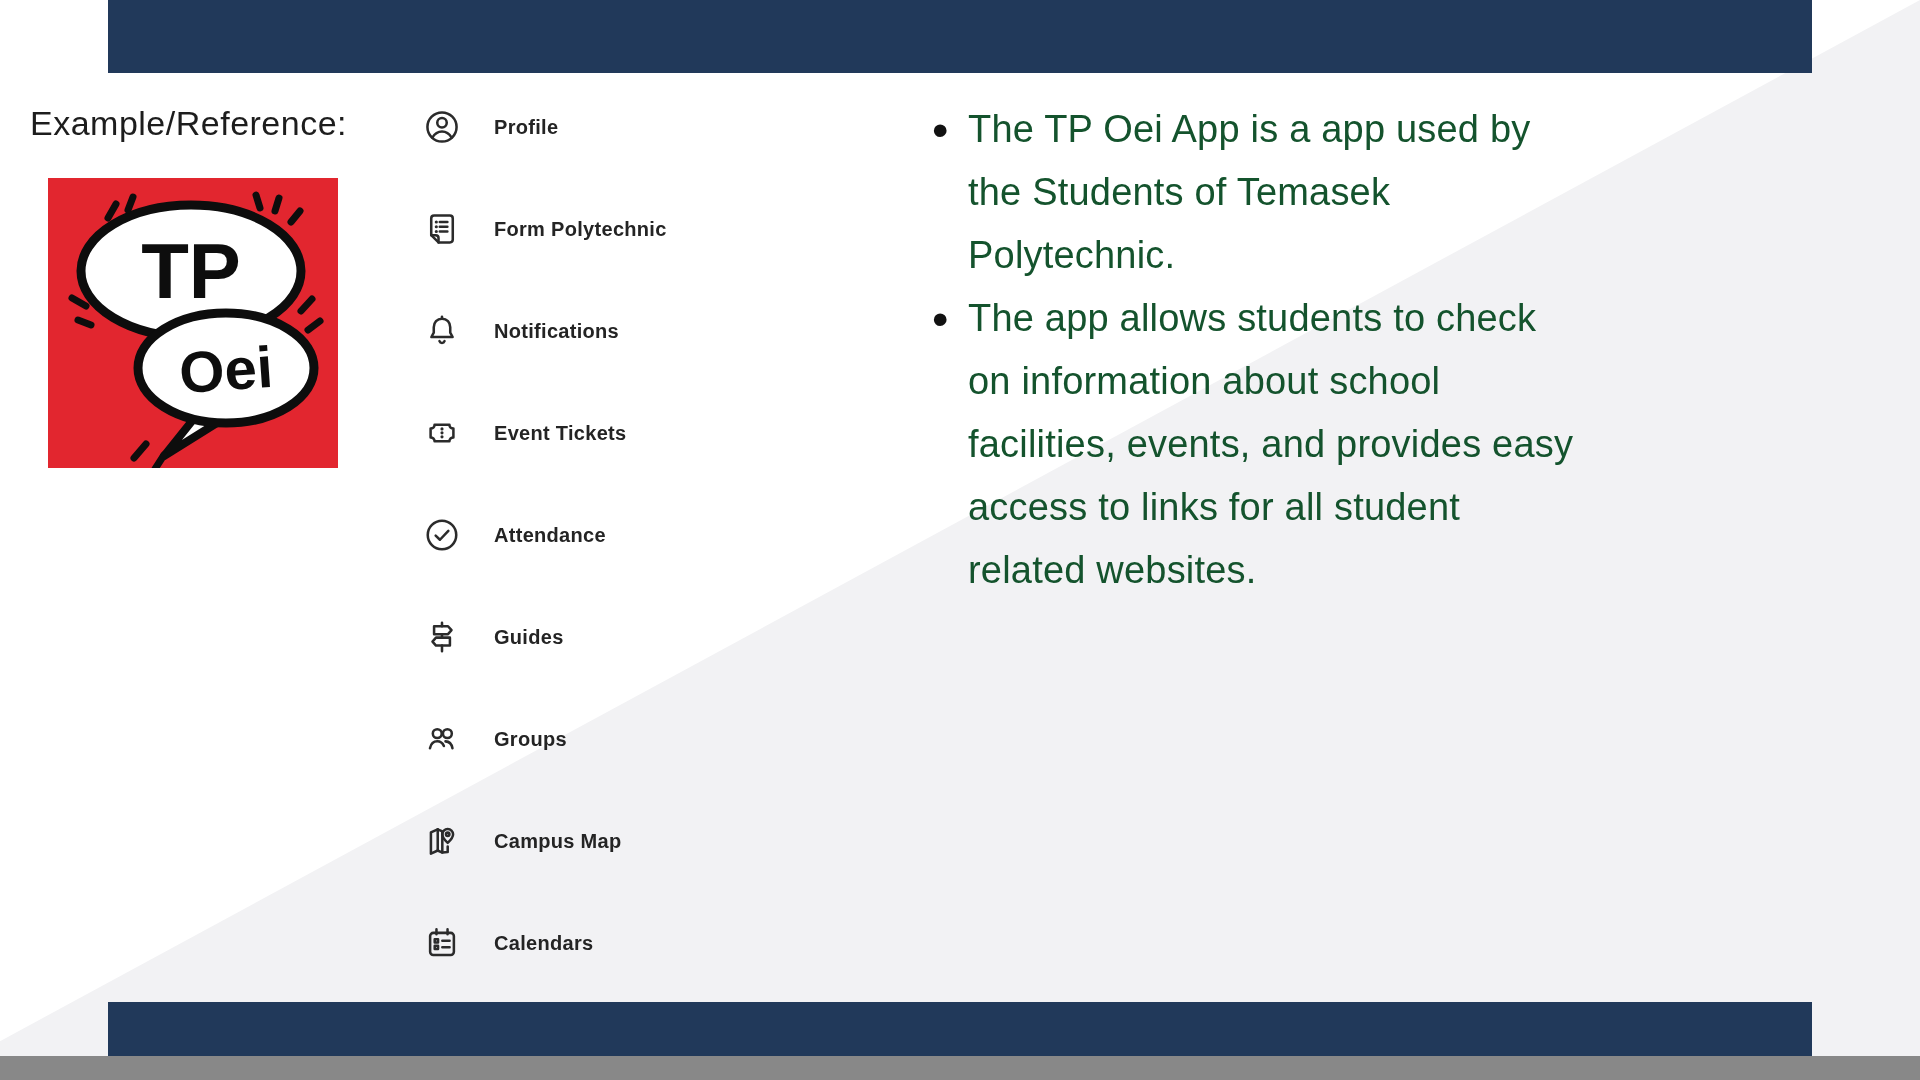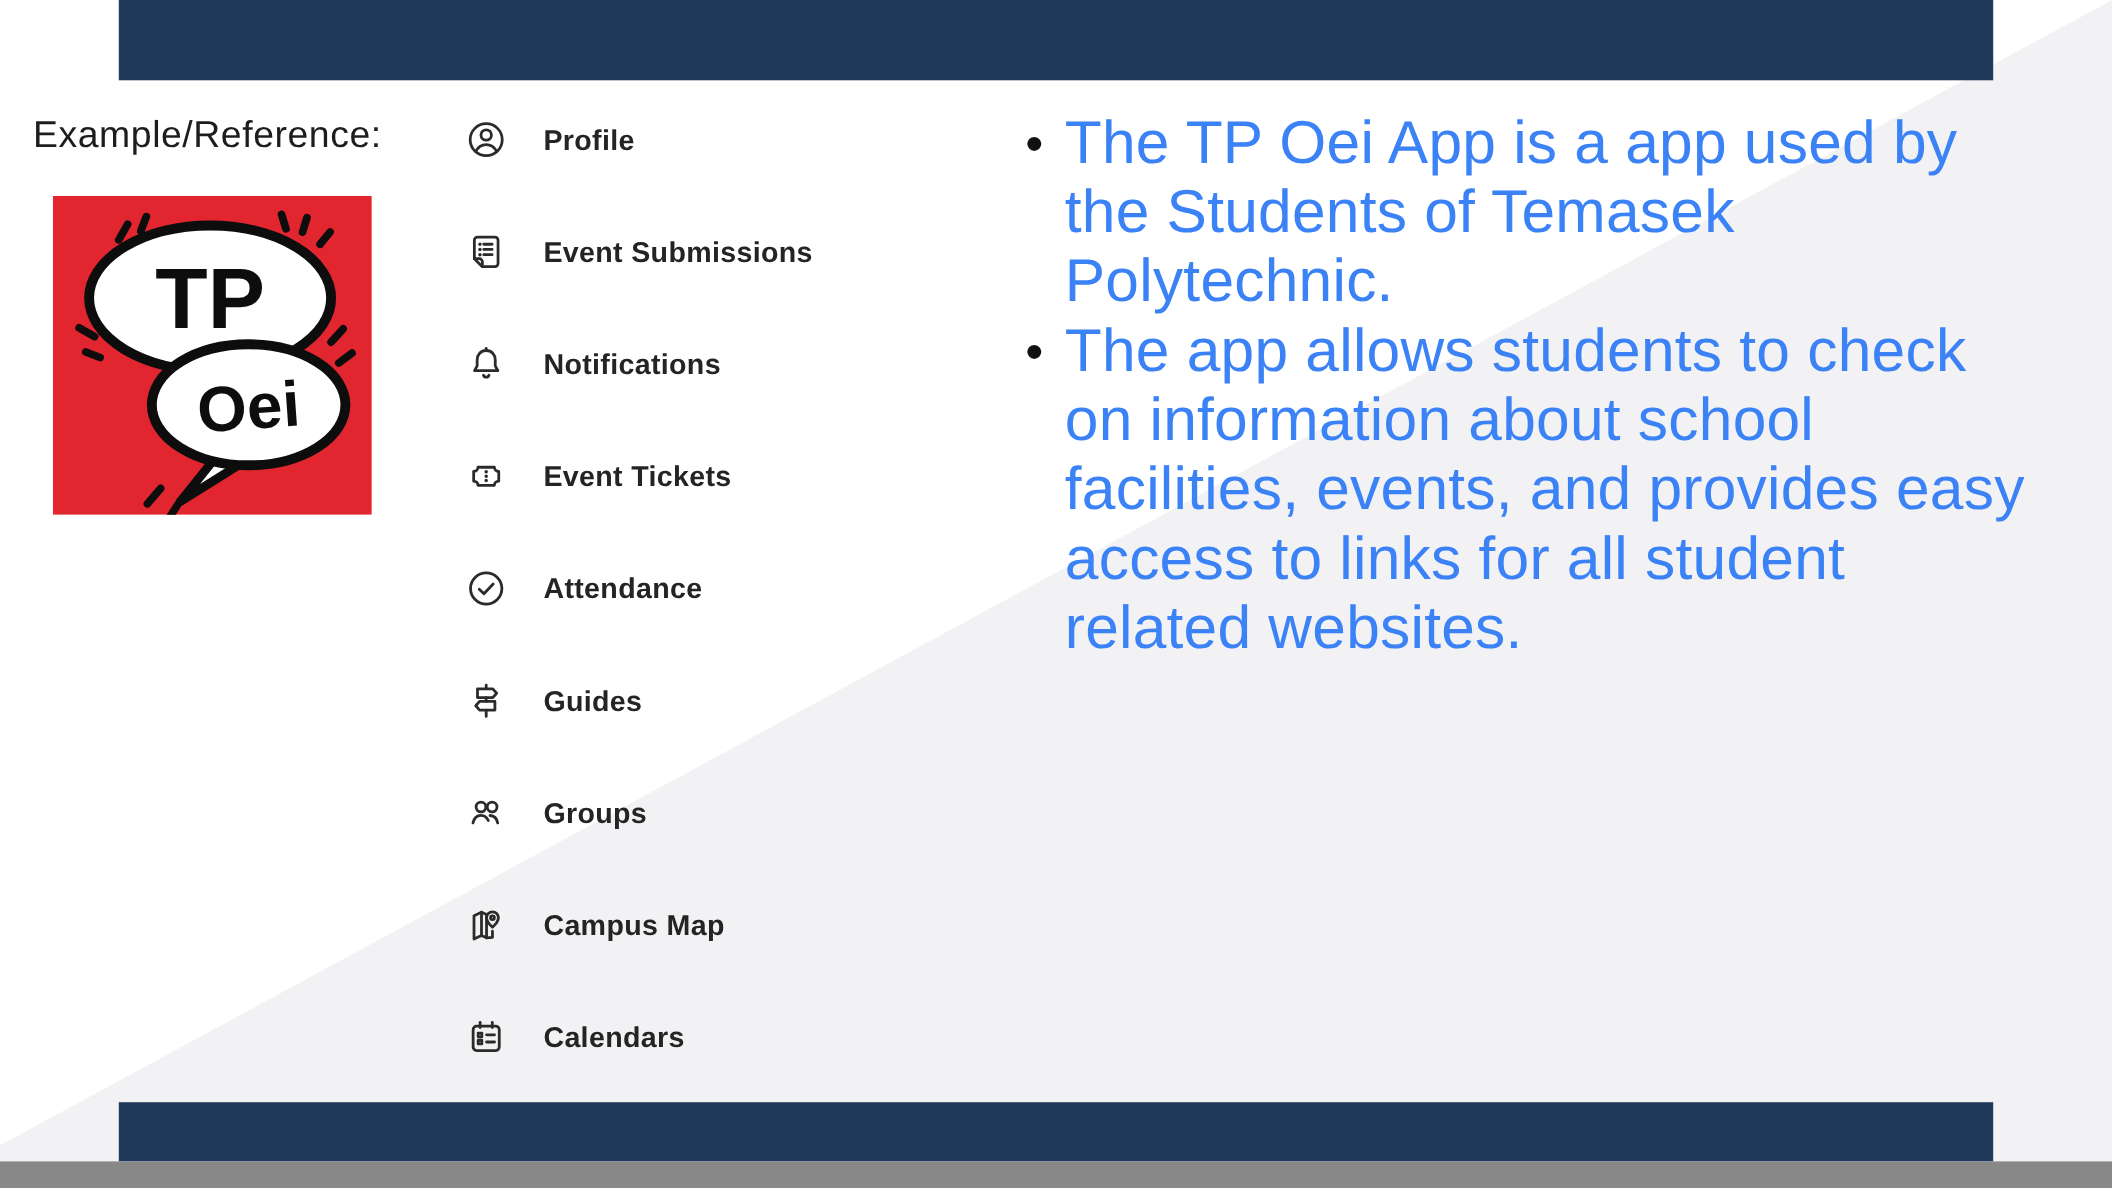--- a/index.html
+++ b/index.html
@@ -21,28 +21,28 @@
     letter-spacing:.5px;font-weight:400;
   }
   .logo{position:absolute;left:48px;top:178px;width:290px;height:290px;text-decoration:underline;}
 
   
   .menu{position:absolute;left:423px;top:107px;}
   .menu-item{display:flex;align-items:center;height:40px;margin-bottom:62px;}
   .mi-icon{width:38px;height:38px;flex:0 0 38px;display:flex;align-items:center;justify-content:center;}
   .mi-icon svg{width:38px;height:38px;stroke:#2b2b2b;fill:none;stroke-width:1.6;
     stroke-linecap:round;stroke-linejoin:round;}
-  .mi-label{margin-left:33px;font-size:26px;font-weight:600;color:#242424;letter-spacing:.3px;}
+  .mi-label{margin-left:33px;font-size:20px;font-weight:600;color:#242424;letter-spacing:.3px;}
 
   
   .bullets{
     position:absolute;left:968px;top:98px;width:950px;margin:0;padding:0;list-style:none;
   }
   .bullets li{
-    position:relative;font-size:55px;line-height:63px;color:#3b82f6;
+    position:relative;font-size:38px;line-height:63px;color:#14532d;
     letter-spacing:.2px;white-space:pre-line;
   }
   .bullets li::before{
     content:"\2022";position:absolute;left:-36px;top:0;
     font-size:47px;line-height:63px;color:#111;
   }
   .logo-text{font-family:"Liberation Sans",sans-serif;font-weight:bold;fill:#0d0d0d;}
 </style>
 </head>
 <body>
@@ -100,21 +100,21 @@
 
     <div class="menu-item">
       <span class="mi-icon">
         <svg viewBox="0 0 24 24">
           <path d="M8 3.5 H17 a1.8 1.8 0 0 1 1.8 1.8 V18.7 a1.8 1.8 0 0 1 -1.8 1.8 H9.8 L5.2 15.9 V5.3 A1.8 1.8 0 0 1 7 3.5 Z"></path>
           <path d="M9.8 20.5 V17.7 A1.8 1.8 0 0 0 8 15.9 H5.2"></path>
           <path d="M10.6 7.6 H15.4 M10.6 10.6 H15.4 M10.6 13.6 H15.4"></path>
           <path d="M8.4 7.6 h0.01 M8.4 10.6 h0.01 M8.4 13.6 h0.01" stroke-width="2"></path>
         </svg>
       </span>
-      <span class="mi-label">Event Submissions</span>
+      <span class="mi-label">Form Polytechnic</span>
     </div>
 
     <div class="menu-item">
       <span class="mi-icon">
         <svg viewBox="0 0 24 24">
           <path d="M12 4.2 C8.9 4.2 6.8 6.5 6.8 9.6 V13 L5.3 15.8 H18.7 L17.2 13 V9.6 C17.2 6.5 15.1 4.2 12 4.2 Z"></path>
           <path d="M12 4.2 V3"></path>
           <path d="M10.4 18.4 a1.7 1.7 0 0 0 3.2 0"></path>
         </svg>
       </span>

